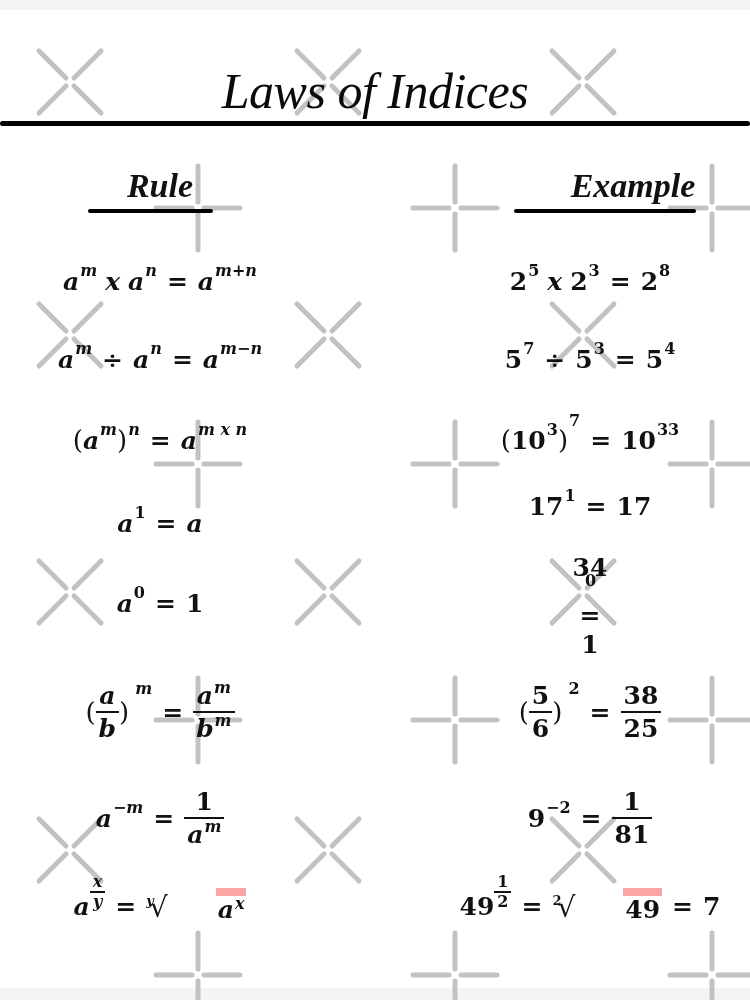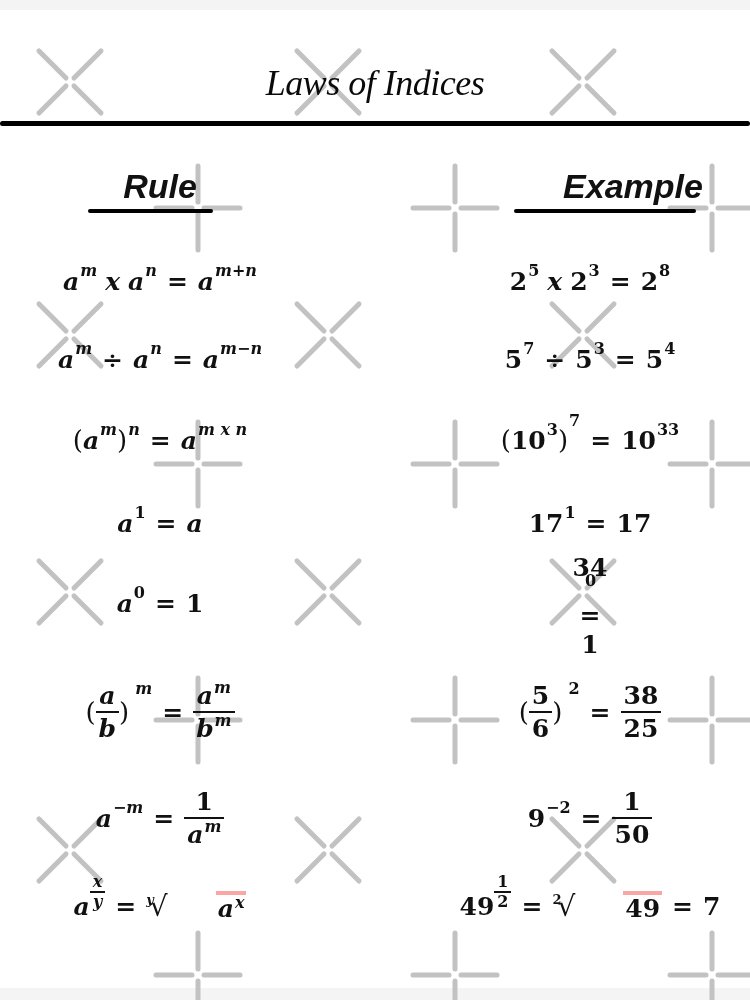--- a/index.html
+++ b/index.html
@@ -31,37 +31,37 @@
     }
     .wm svg { display: block; }
     
     .title {
       position: absolute;
       left: 0; width: 750px;
       top: 62px;
       text-align: center;
       font-family: "Liberation Serif", serif;
       font-style: italic;
-      font-size: 36px;
+      font-size: 50px;
       letter-spacing: -0.5px;
       color: #0a0a0a;
       z-index: 2;
     }
     .title-rule {
       position: absolute;
       left: 0; top: 121px;
       width: 750px; height: 5px;
       background: #000;
       border-radius: 3px;
       z-index: 2;
     }
     .col-heading {
       position: absolute;
       top: 167px;
-      font-family: Liberation Sans, sans-serif;
+      font-family: Liberation Serif, serif;
       font-style: italic;
       font-weight: bold;
       font-size: 34px;
       text-align: center;
       z-index: 2;
     }
     .heading-rule {
       position: absolute;
       top: 209px;
       height: 4px;
@@ -118,21 +118,21 @@
       font-size: 13px;
       position: relative;
       top: -16px;
       margin-right: -4px;
     }
     .root .radical {
       font-weight: normal;
       font-size: 28px;
     }
     .root .radicand {
-      border-top: 4px solid #fca5a5;
+      border-top: 8px solid #fca5a5;
       padding: 0 2px;
       line-height: 1.1;
       margin-left: 48px;
     }
   </style>
 </head>
 <body>
 
 <div class="top-band"></div>
 <div class="bottom-band"></div>
@@ -455,21 +455,21 @@
   <span>10</span>
     <span class="sup">33</span>
 </div>
 
 <div class="formula rule" style="top:503px;height:40px;">
   <span class="it">a</span>
     <span class="sup">1</span>
   <span class="op">=</span>
   <span class="it">a</span>
 </div>
-<div class="formula example" style="top:503px;height:40px;">
+<div class="formula example" style="top:486px;height:40px;">
   <span>17</span>
     <span class="sup">1</span>
   <span class="op">=</span>
   <span>17</span>
 </div>
 
 <div class="formula rule" style="top:583px;height:40px;">
   <span class="it">a</span>
     <span class="sup">0</span>
   <span class="op">=</span>
@@ -525,21 +525,21 @@
     <span class="den"><span class="it">a</span><span class="sup it">m</span></span>
   </span>
 </div>
 <div class="formula example" style="top:780px;height:76px;">
   <span>9</span>
     <span class="sup">−2</span>
   <span class="op">=</span>
   <span class="frac">
     <span class="num">1</span>
     <span class="bar"></span>
-    <span class="den">50</span>
+    <span class="den">81</span>
   </span>
 </div>
 
 <div class="formula rule" style="top:878px;height:56px;">
   <span class="it">a</span>
   <span class="frac small" style="position:relative;top:-14px;">
     <span class="num it">x</span>
     <span class="bar"></span>
     <span class="den it">y</span>
   </span>

